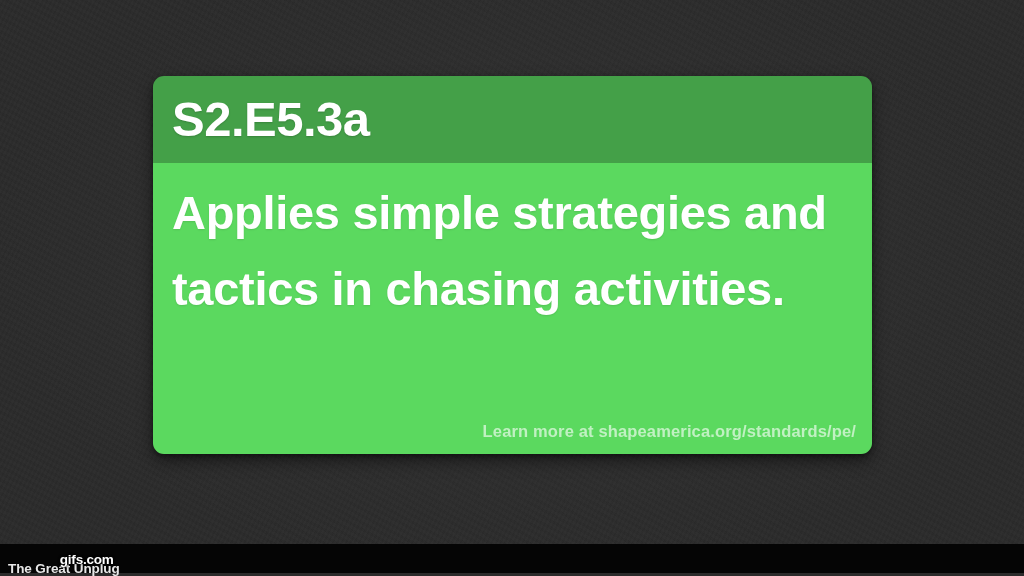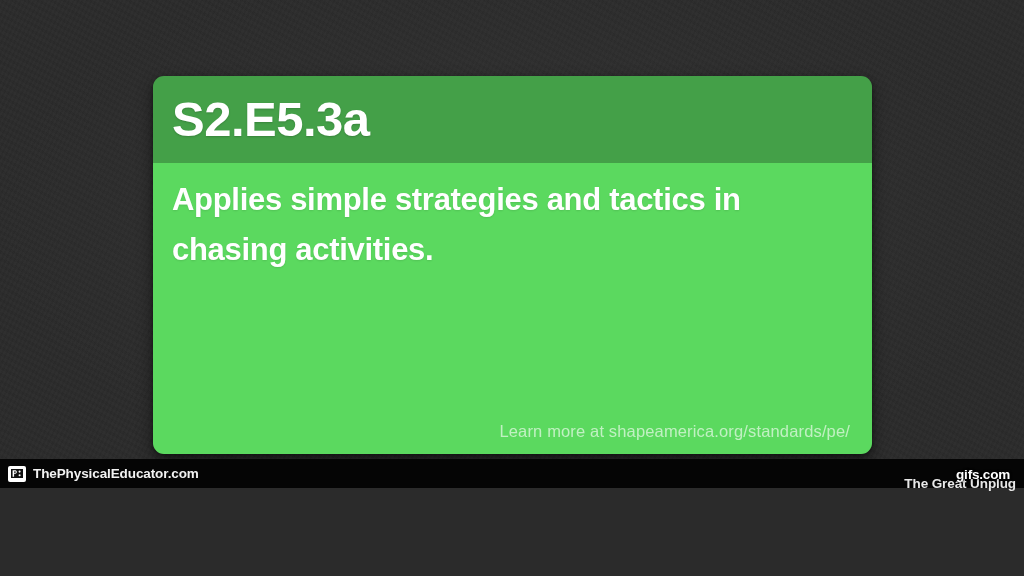--- a/index.html
+++ b/index.html
@@ -6,21 +6,21 @@
 
   html, body {
     width:1024px; height:576px;
     overflow:hidden;
     background:#2b2b2b;
     font-family:"Liberation Sans", sans-serif;
   }
 
   #stage {
     position:relative;
-    width:1024px; height:488px;
+    width:1024px; height:573px;
     background:#2b2b2b;
     padding-left:32px;
   }
 
   
   #backdrop-texture {
     position:absolute; inset:0;
     background:
       radial-gradient(ellipse at 50% 45%, rgba(60,60,60,.40) 0%, rgba(26,26,26,0) 72%),
       repeating-linear-gradient(115deg, rgba(255,255,255,.012) 0 2px, rgba(0,0,0,.015) 2px 4px),
@@ -60,35 +60,35 @@
     height:291px;
     background:#5bd95f;
     padding:12px 22px 0 19px;
     position:relative;
     display:flex;
     flex-direction:column;
   }
 
   #card-description {
     color:#ffffff;
-    font-size:31px;
+    font-size:47px;
     font-weight:bold;
     line-height:1.62;
     letter-spacing:-0.3px;
     max-width:660px;
     text-shadow:0 1px 2px rgba(0,0,0,.10);
   }
 
   #card-learn-more {
     position:absolute;
-    right:22px;
+    right:16px;
     bottom:13px;
     color:rgba(255,255,255,.62);
     font-size:16.5px;
-    font-weight:normal;
+    font-weight:bold;
     letter-spacing:.15px;
     white-space:nowrap;
   }
 
   
   #bottom-bar {
     position:absolute;
     left:0; bottom:0;
     width:1024px; height:29px;
     background:#050505;
@@ -167,33 +167,20 @@
     <div id="card-body">
       <div id="card-description">Applies simple strategies and tactics in chasing activities.</div>
 
       <div id="card-learn-more">Learn more at shapeamerica.org/standards/pe/</div>
     </div>
 
   </div>
 
   <div id="bottom-bar">
 
-    <div id="brand-group">
-      <span id="brand-logo-icon">
-        <svg width="14" height="11" viewBox="0 0 14 11" aria-hidden="true">
-          <rect x="0" y="0" width="14" height="11" fill="#ffffff"></rect>
-          <rect x="1" y="1" width="12" height="9" fill="#111111"></rect>
-          <path d="M2.6 2.3 h3.1 a1.9 1.9 0 0 1 0 3.5 H4.1 v2.9 H2.6 Z" fill="#ffffff"></path>
-          <rect x="4.1" y="3.4" width="1.6" height="1.4" fill="#111111"></rect>
-          <circle cx="9.6" cy="3.6" r="1.05" fill="#ffffff"></circle>
-          <circle cx="9.6" cy="7.2" r="1.05" fill="#ffffff"></circle>
-        </svg>
-      </span>
-      <span id="brand-name">ThePhysicalEducator.com</span>
-    </div>
 
     <div id="bottom-right-group">
       <span id="video-title">The Great Unplug</span>
       <span id="gifs-watermark">gifs.com</span>
     </div>
 
   </div>
 
 </div>
 

